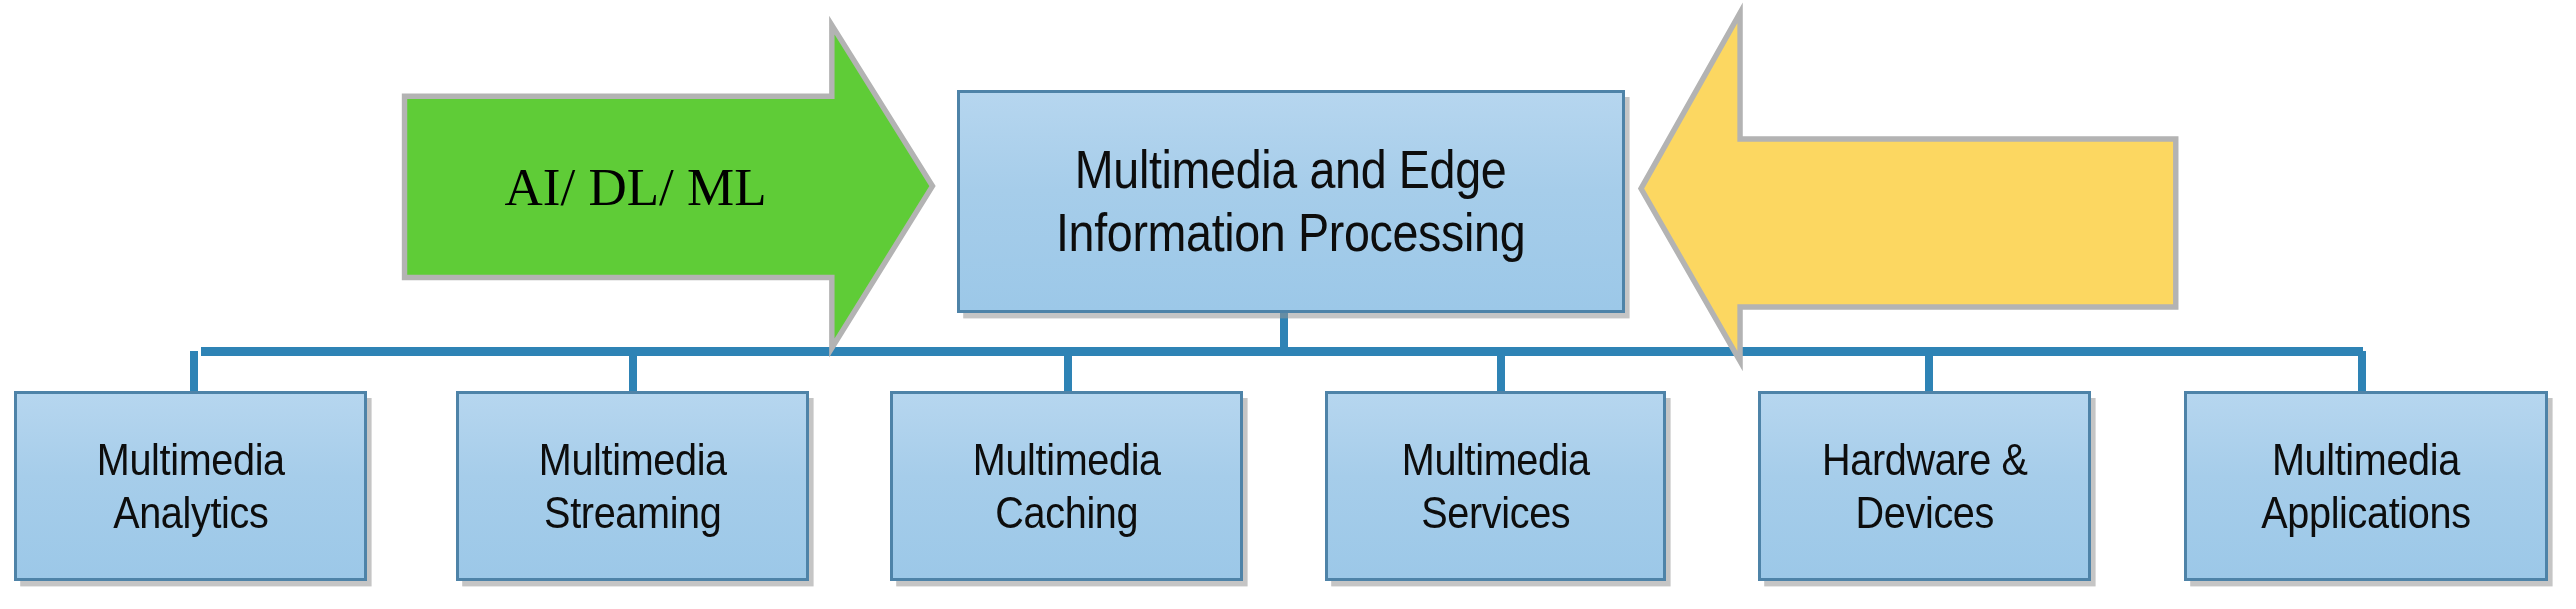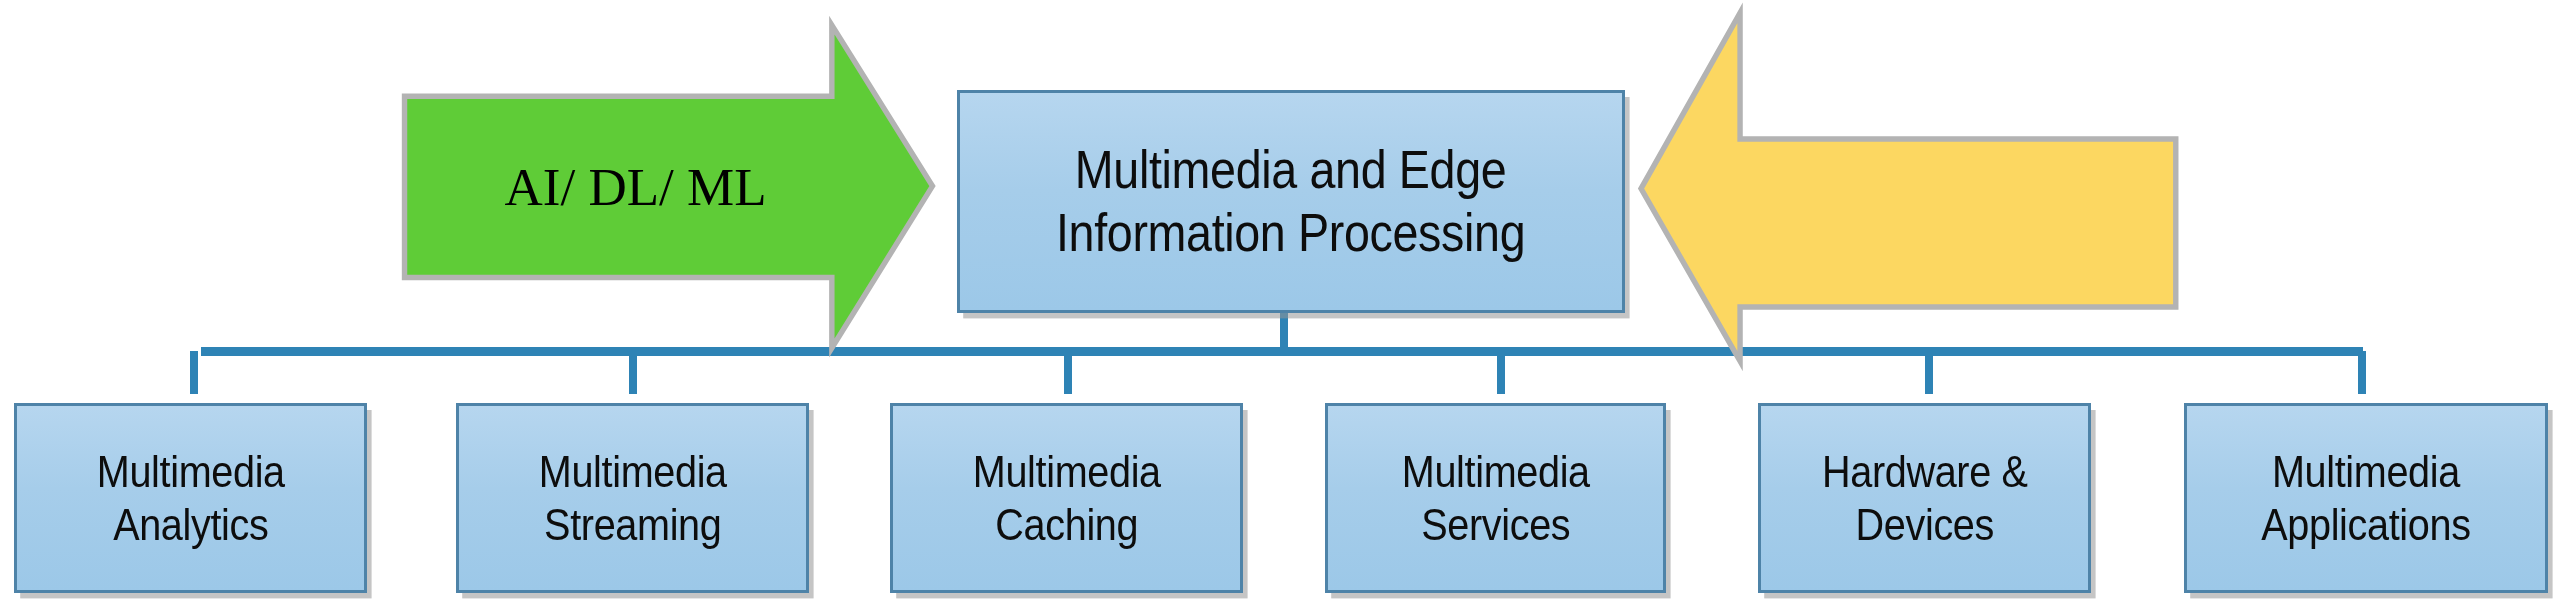--- a/index.html
+++ b/index.html
@@ -50,21 +50,20 @@
     margin-left: 8px;
   }
   #hub .node-label {
     font-size: 53px;
   }
 
   
   .leaf {
     top: 391px;
     height: 190px;
-    margin-top: 12px;
   }
   .leaf .node-label {
     font-size: 45px;
   }
 
   
   .conn {
     position: absolute;
     background: #2e83b5;
   }

